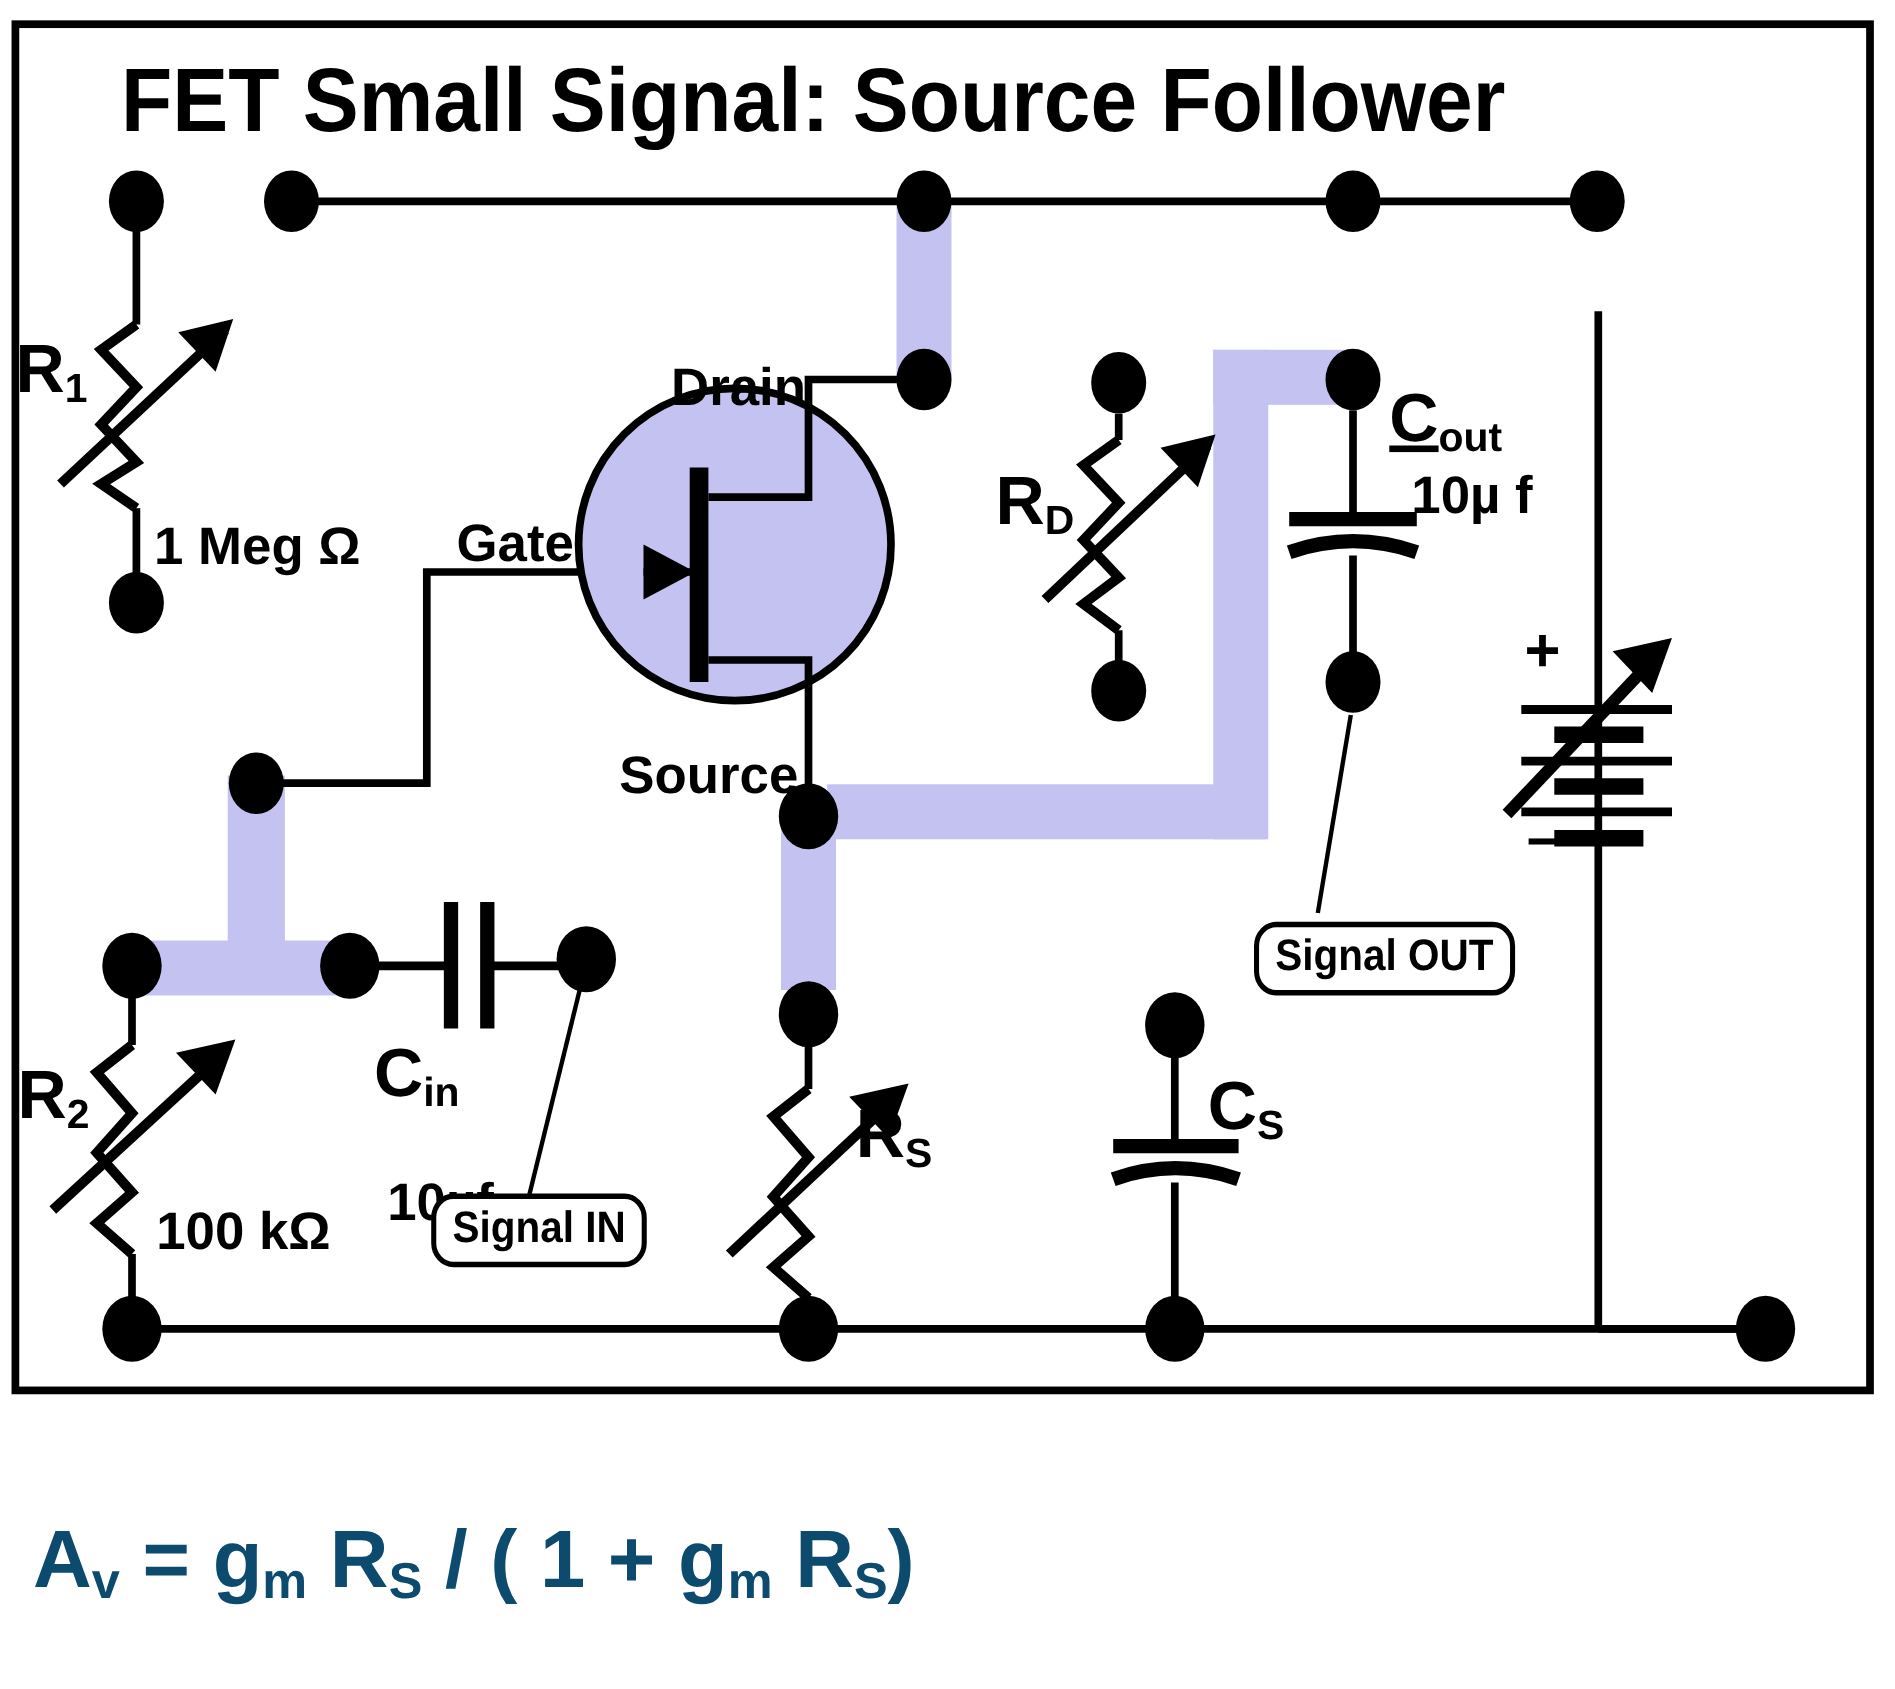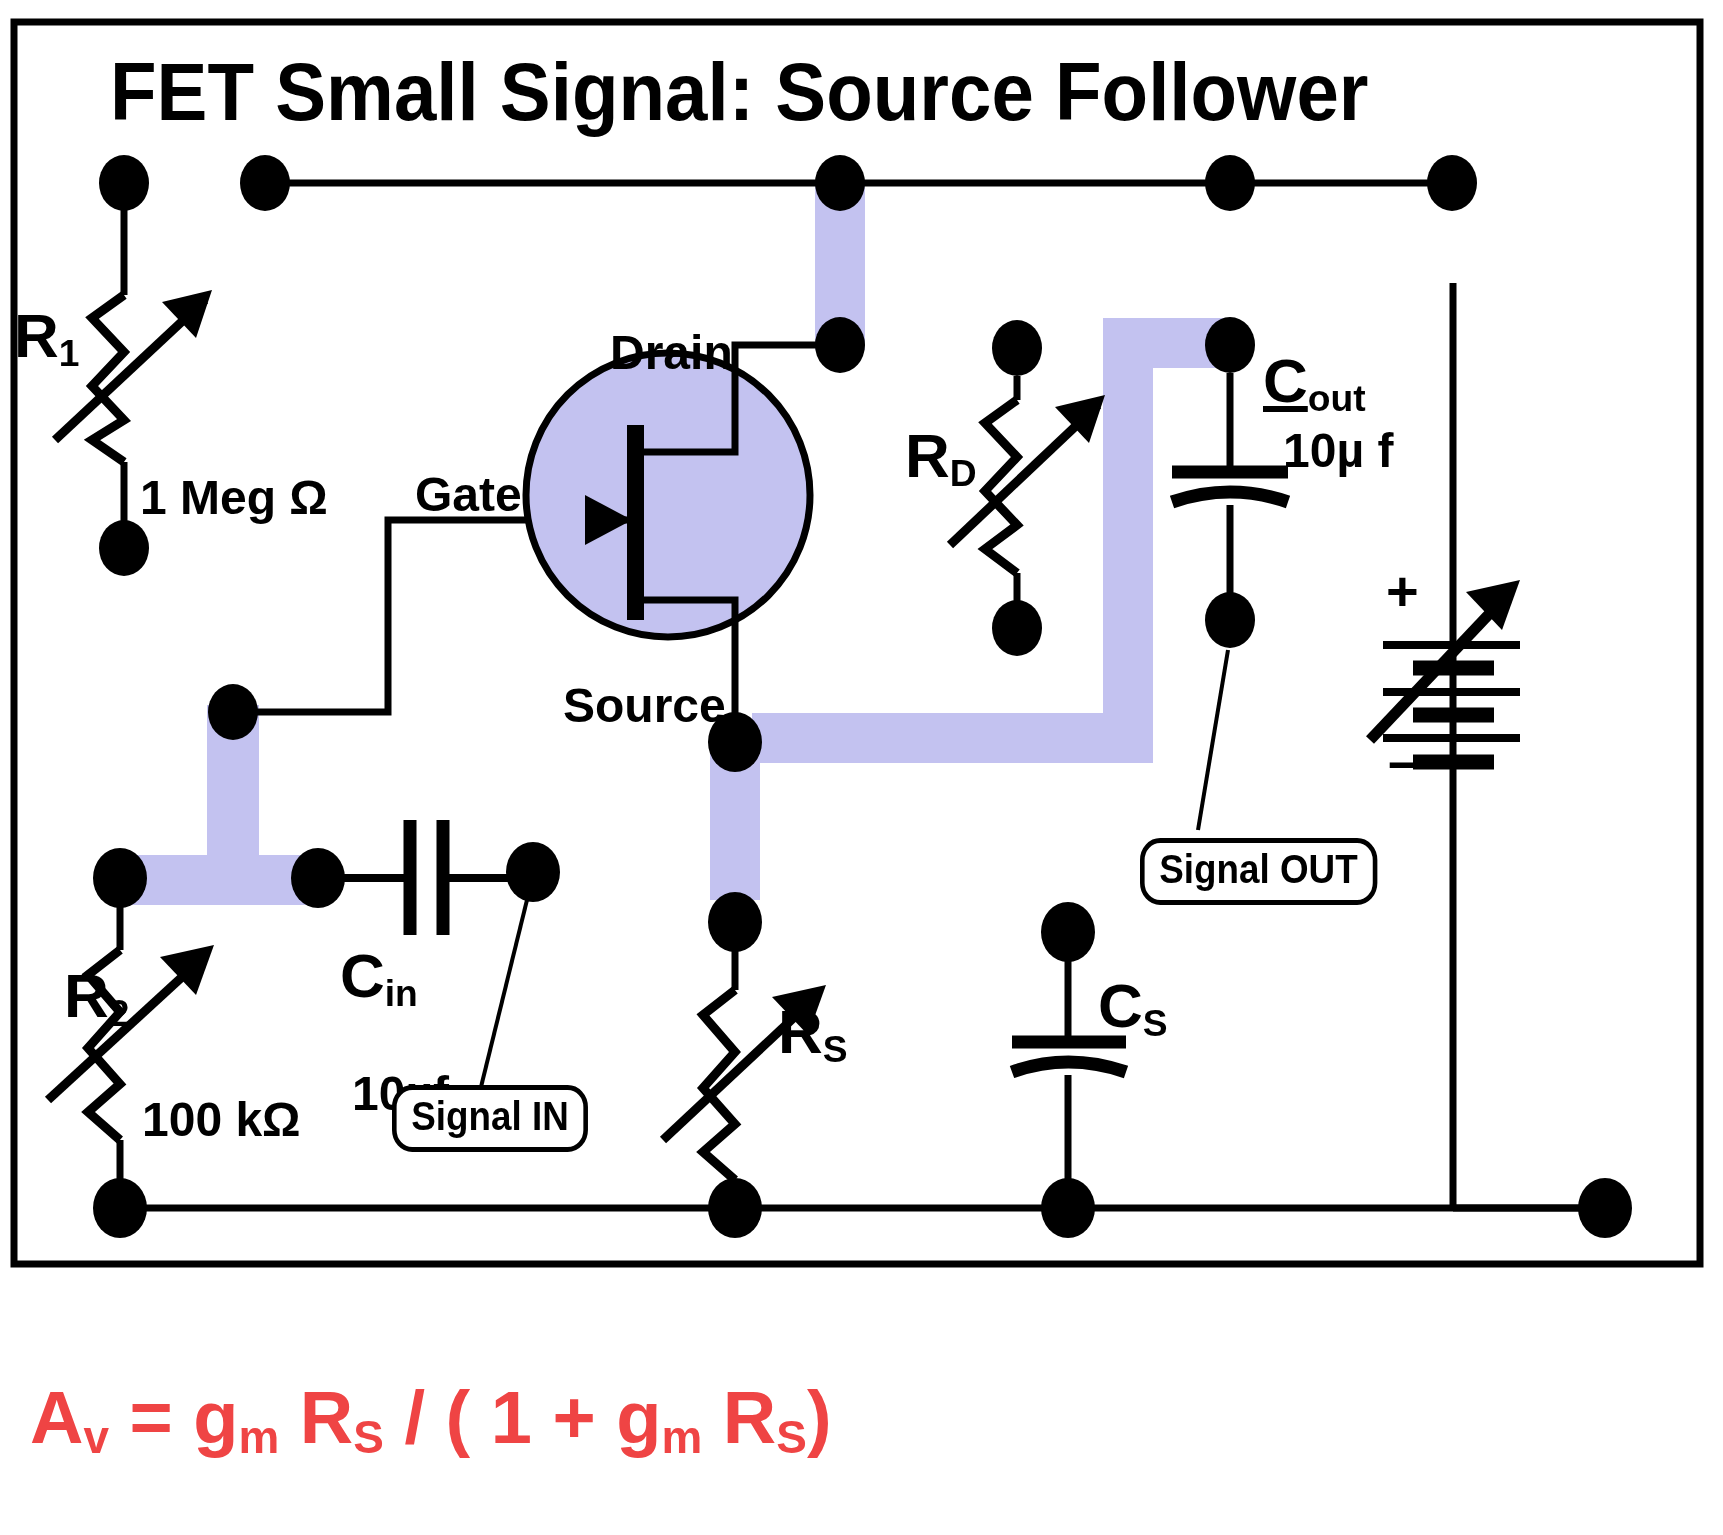--- a/index.html
+++ b/index.html
@@ -3,21 +3,21 @@
 <meta charset="utf-8">
 <style>
   html,body{margin:0;padding:0;background:#ffffff;}
   body{width:1723px;height:1535px;font-family:"Liberation Sans",sans-serif;overflow:hidden;}
   #stage{position:relative;width:1705px;height:1535px;background:#fff;}
   svg#sch{position:absolute;left:0;top:0;width:1723px;height:1535px;display:block;}
   .ftxt{
     position:absolute;
     font-family:"Liberation Sans",sans-serif;
     font-weight:bold;
-    color:#ef4444;
+    color:#0c4a6e;
     white-space:nowrap;
     letter-spacing:0px;
   }
   #f1{left:30px;top:1375px;font-size:74px;}
   #f2{left:895px;top:1375px;font-size:74px;}
   .sub{font-size:0.62em;vertical-align:baseline;position:relative;top:0.22em;}
   .ttl{
     position:absolute;left:110px;top:45px;
     font-family:"Liberation Sans",sans-serif;
     font-weight:bold;font-size:82px;color:#000;
@@ -209,21 +209,21 @@
   <div class="lbl mid" style="left:563px;top:678px;">Source</div>
 
   <div class="lbl big" style="left:905px;top:420px;"><span>R</span><span class="s">D</span></div>
 
   <div class="lbl big" style="left:1263px;top:345px;text-decoration:underline;"><span>C</span><span class="s">out</span></div>
   <div class="lbl mid" style="left:1283px;top:423px;">10µ f</div>
 
   <div class="lbl" style="left:1386px;top:558px;font-size:56px;">+</div>
   <div class="lbl" style="left:1388px;top:728px;font-size:56px;">–</div>
 
-  <div class="lbl big" style="left:16px;top:960px;margin-left:48px;"><span>R</span><span class="s">2</span></div>
+  <div class="lbl big" style="left:16px;top:960px;"><span>R</span><span class="s">2</span></div>
   <div class="lbl mid" style="left:142px;top:1092px;">100 kΩ</div>
 
   <div class="lbl big" style="left:340px;top:940px;"><span>C</span><span class="s">in</span></div>
   <div class="lbl mid" style="left:352px;top:1022px;margin-top:44px;">10µf</div>
 
   <div class="lbl big" style="left:778px;top:996px;"><span>R</span><span class="s">S</span></div>
 
   <div class="lbl big" style="left:1098px;top:970px;"><span>C</span><span class="s">S</span></div>
 
   <div class="callout" style="left:392px;top:1085px;">Signal IN</div>

